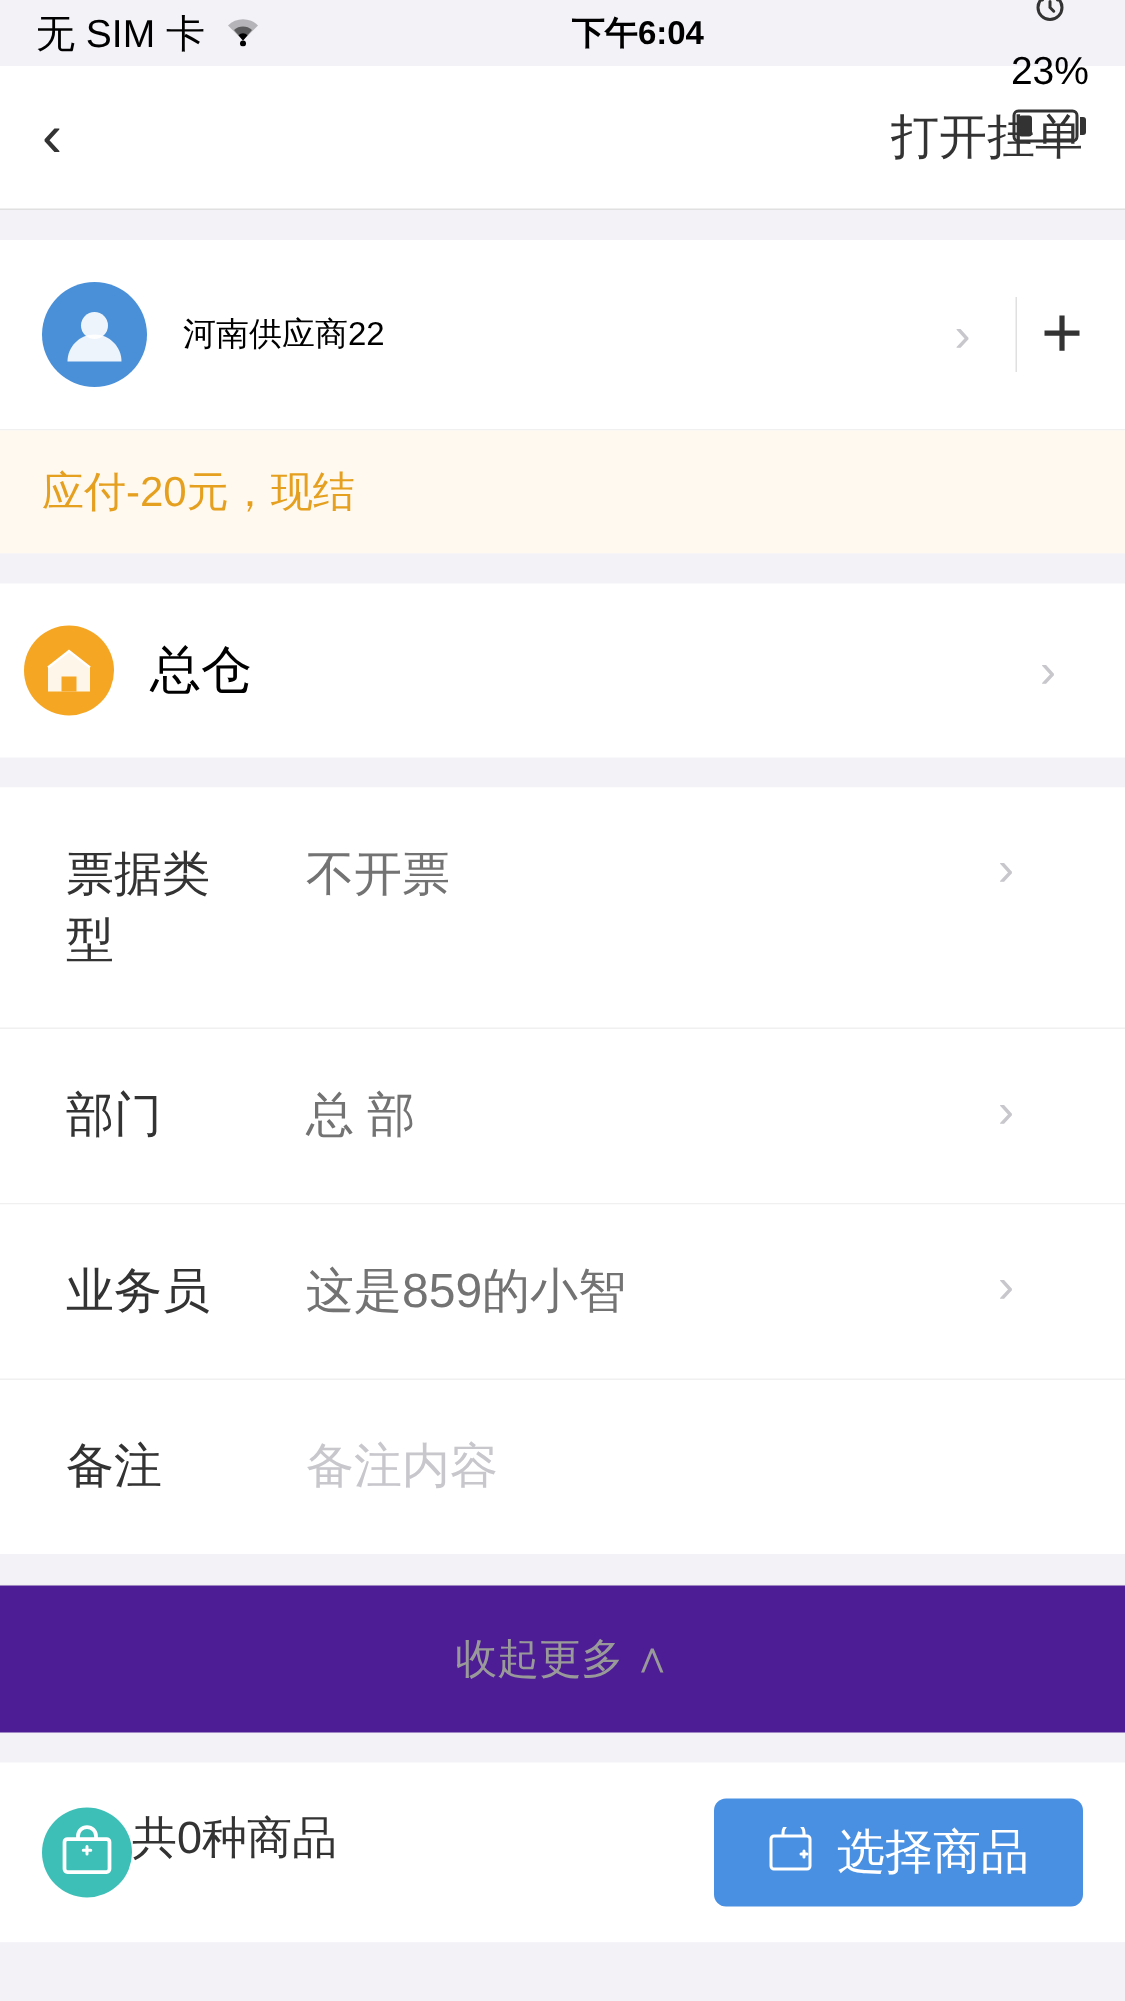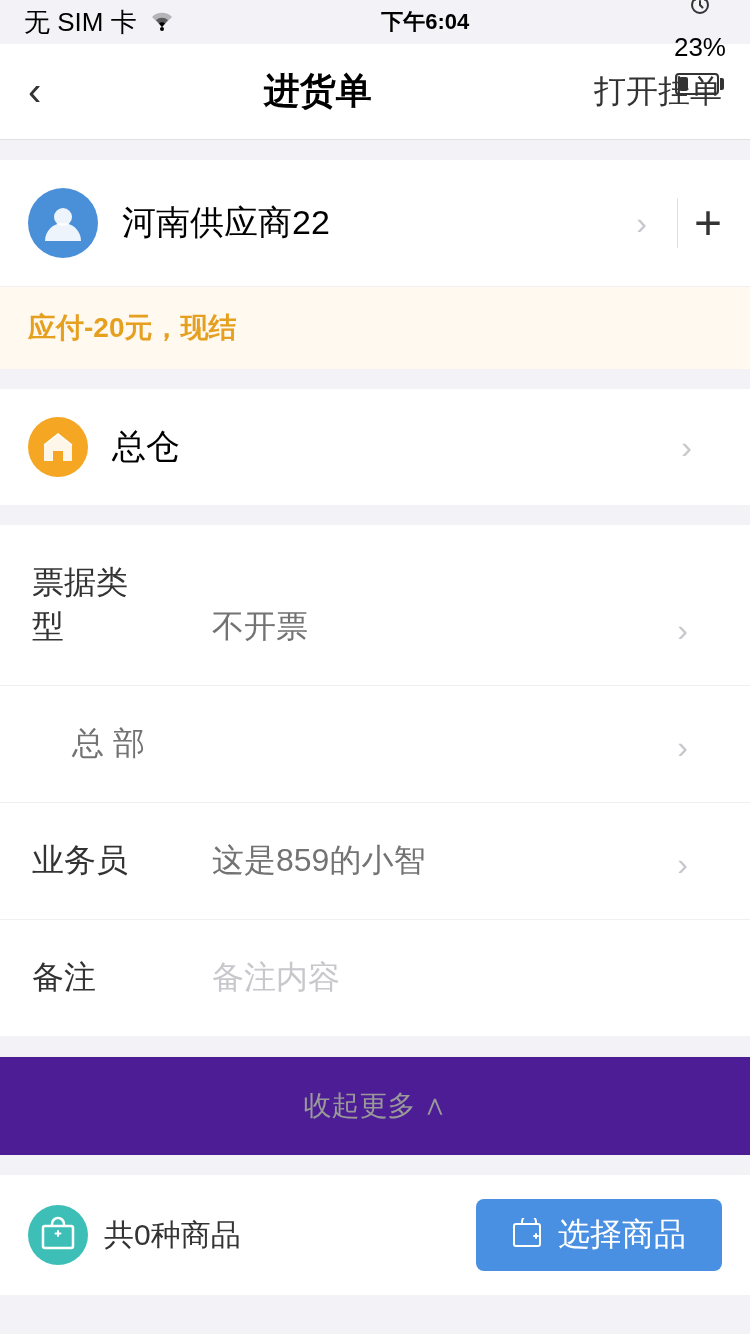--- a/index.html
+++ b/index.html
@@ -131,21 +131,21 @@
       justify-content: center;
       margin-right: 24px;
       flex-shrink: 0;
     }
     .supplier-avatar svg {
       width: 44px;
       height: 44px;
     }
     .supplier-name {
       flex: 1;
-      font-size: 34px;
+      font-size: 22px;
       color: #000;
     }
     .chevron-right {
       color: #c7c7cc;
       font-size: 32px;
       margin-right: 30px;
     }
     .plus-btn {
       font-size: 48px;
       color: #333;
@@ -158,29 +158,28 @@
       background: #e0e0e0;
       margin: 0 16px 0 0;
     }
 
     
     .info-banner {
       background: #fff9f0;
       padding: 22px 28px;
       font-size: 28px;
       color: #e6a020;
-      font-weight: bold;
     }
 
     
     .warehouse-row {
       background: #ffffff;
       display: flex;
       align-items: center;
-      padding: 28px 28px;
+      padding: 28px 16px;
     }
     .warehouse-icon {
       width: 60px;
       height: 60px;
       border-radius: 50%;
       background: #f5a623;
       display: flex;
       align-items: center;
       justify-content: center;
       margin-right: 24px;
@@ -196,25 +195,24 @@
       color: #000;
     }
 
     
     .form-section {
       background: #ffffff;
       margin-top: 20px;
     }
     .form-row {
       display: flex;
-      align-items: flex-end;
-      padding: 36px 32px;
+      align-items: flex-start;
+      padding: 36px 44px;
       border-bottom: 1px solid #f0f0f0;
       background: #ffffff;
-      gap: 20px;
     }
     .form-row:last-child {
       border-bottom: none;
     }
     .form-label {
       font-size: 32px;
       color: #333;
       width: 120px;
       flex-shrink: 0;
     }
@@ -250,22 +248,21 @@
     .bottom-bar {
       background: #ffffff;
       display: flex;
       align-items: center;
       justify-content: space-between;
       padding: 24px 28px;
       margin-top: 20px;
     }
     .product-count-area {
       display: flex;
-      align-items: center;
-      gap: 16px;
+      align-items: flex-start;
     }
     .product-icon {
       width: 60px;
       height: 60px;
       border-radius: 50%;
       background: #3dbfb8;
       display: flex;
       align-items: center;
       justify-content: center;
     }
@@ -334,21 +331,20 @@
       <span class="battery-body">
         <span class="battery-fill"></span>
       </span>
       <span class="battery-tip"></span>
     </span>
   </div>
 </div>
 
 <div class="nav-bar">
   <span class="nav-back">‹</span>
-  <span class="nav-title">进货单</span>
   <span class="nav-action">打开挂单</span>
 </div>
 
 <div class="content">
 
   <div class="section-gap"></div>
 
   <div class="white-card">
     <div class="supplier-row">
       <div class="supplier-avatar">
@@ -381,20 +377,21 @@
     </div>
   </div>
 
   <div class="form-section">
     <div class="form-row">
       <span class="form-label">票据类型</span>
       <span class="form-value">不开票</span>
       <span class="chevron-right">›</span>
     </div>
     <div class="form-row">
+      <span class="form-label">部门</span>
       <span class="form-value">总 部</span>
       <span class="chevron-right">›</span>
     </div>
     <div class="form-row">
       <span class="form-label">业务员</span>
       <span class="form-value">这是859的小智</span>
       <span class="chevron-right">›</span>
     </div>
     <div class="form-row">
       <span class="form-label">备注</span>

